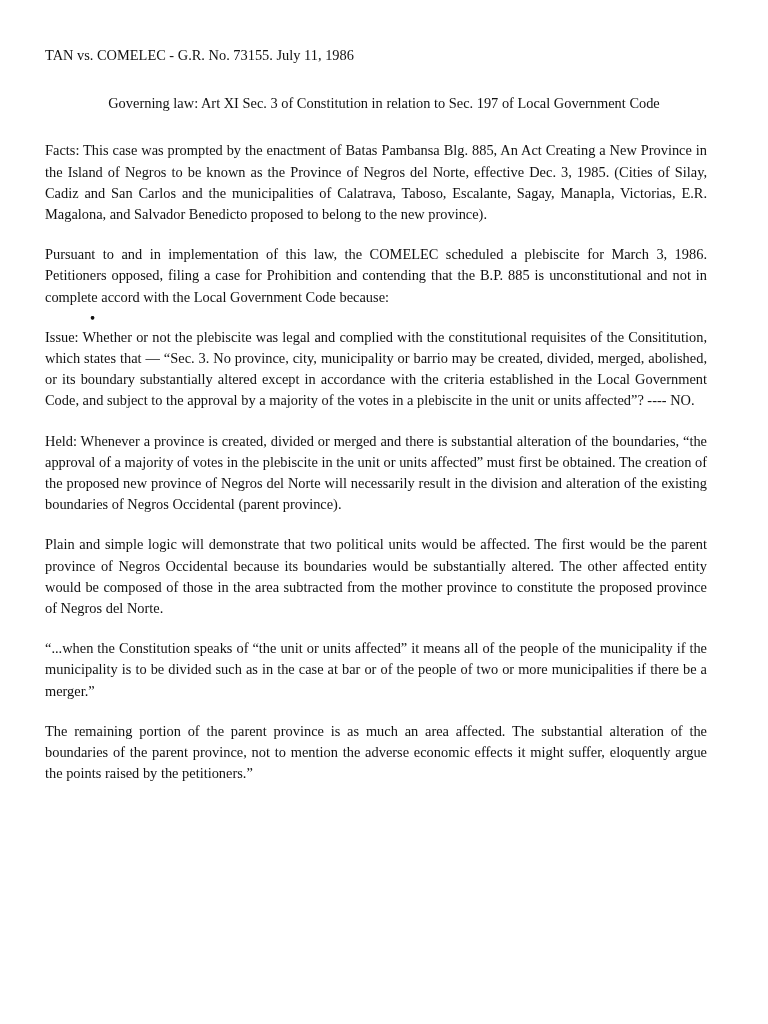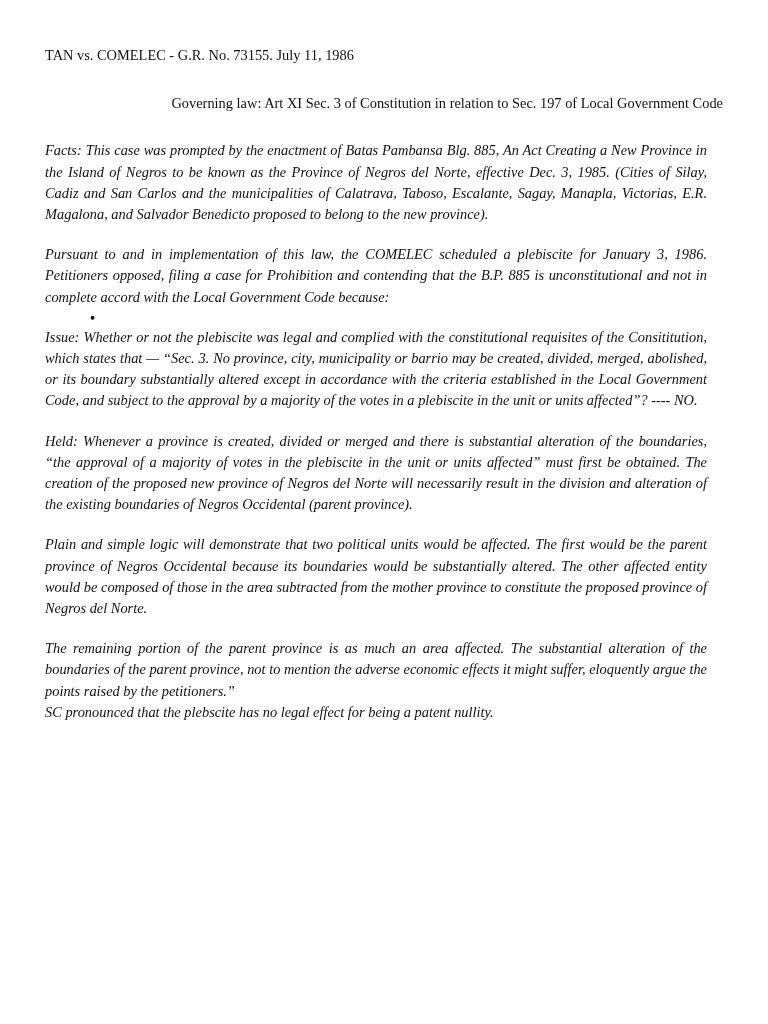--- a/index.html
+++ b/index.html
@@ -26,32 +26,31 @@
   .doc {
     width: 678px;
   }
   .para {
     font-size: 14.4px;
     line-height: 21.2px;
     text-align: justify;
     text-justify: inter-word;
     margin: 0 16px 19px 0;
     hyphens: none;
-    font-style: italic;
   }
   .title {
     font-size: 14.4px;
     line-height: 21.2px;
     text-align: left;
     margin: 0 0 27px 0;
   }
   .governing {
     font-size: 14.4px;
     line-height: 21.2px;
-    text-align: right;
+    text-align: center;
     margin: 0 0 26px 0;
   }
   .bullets {
     list-style: none;
     margin: 0 0 19px 0;
     padding: 0;
   }
   .bullet {
     position: relative;
     font-size: 14.4px;
@@ -77,37 +76,37 @@
 
 <div id="page">
   <div class="doc">
 
     <p class="title">TAN vs. COMELEC - G.R. No. 73155. July 11, 1986</p>
 
     <p class="governing">Governing law: Art XI Sec. 3 of Constitution in relation to Sec. 197 of Local Government Code</p>
 
     <p class="para">Facts: This case was prompted by the enactment of Batas Pambansa Blg. 885, An Act Creating a New Province in the Island of Negros to be known as the Province of Negros del Norte, effective Dec. 3, 1985. (Cities of Silay, Cadiz and San Carlos and the municipalities of Calatrava, Taboso, Escalante, Sagay, Manapla, Victorias, E.R. Magalona, and Salvador Benedicto proposed to belong to the new province).</p>
 
-    <p class="para no-gap">Pursuant to and in implementation of this law, the COMELEC scheduled a plebiscite for January 3, 1986. Petitioners opposed, filing a case for Prohibition and contending that the B.P. 885 is unconstitutional and not in complete accord with the Local Government Code because:</p>
+    <p class="para no-gap">Pursuant to and in implementation of this law, the COMELEC scheduled a plebiscite for March 3, 1986. Petitioners opposed, filing a case for Prohibition and contending that the B.P. 885 is unconstitutional and not in complete accord with the Local Government Code because:</p>
 
     <ul class="bullets">
       <li class="bullet">
         <span class="dot">•</span>
       </li>
       <li class="bullet">
         <span class="dot">•</span>
       </li>
     </ul>
 
     <p class="para">Issue: Whether or not the plebiscite was legal and complied with the constitutional requisites of the Consititution, which states that — “Sec. 3. No province, city, municipality or barrio may be created, divided, merged, abolished, or its boundary substantially altered except in accordance with the criteria established in the Local Government Code, and subject to the approval by a majority of the votes in a plebiscite in the unit or units affected”? ---- NO.</p>
 
     <p class="para">Held: Whenever a province is created, divided or merged and there is substantial alteration of the boundaries, “the approval of a majority of votes in the plebiscite in the unit or units affected” must first be obtained. The creation of the proposed new province of Negros del Norte will necessarily result in the division and alteration of the existing boundaries of Negros Occidental (parent province).</p>
 
     <p class="para">Plain and simple logic will demonstrate that two political units would be affected. The first would be the parent province of Negros Occidental because its boundaries would be substantially altered. The other affected entity would be composed of those in the area subtracted from the mother province to constitute the proposed province of Negros del Norte.</p>
 
 
+    <p class="para">“...when the Constitution speaks of “the unit or units affected” it means all of the people of the municipality if the municipality is to be divided such as in the case at bar or of the people of two or more municipalities if there be a merger.”</p>
 
     <p class="para no-gap">The remaining portion of the parent province is as much an area affected. The substantial alteration of the boundaries of the parent province, not to mention the adverse economic effects it might suffer, eloquently argue the points raised by the petitioners.”</p>
 
-    <p class="para">SC pronounced that the plebscite has no legal effect for being a patent nullity.</p>
 
   </div>
 </div>
 
 </body></html>

